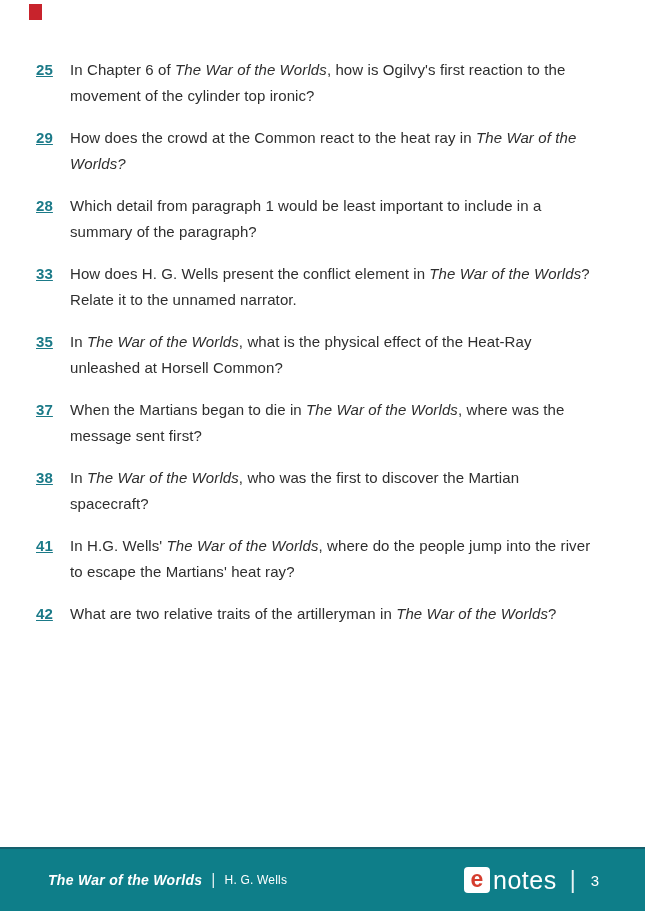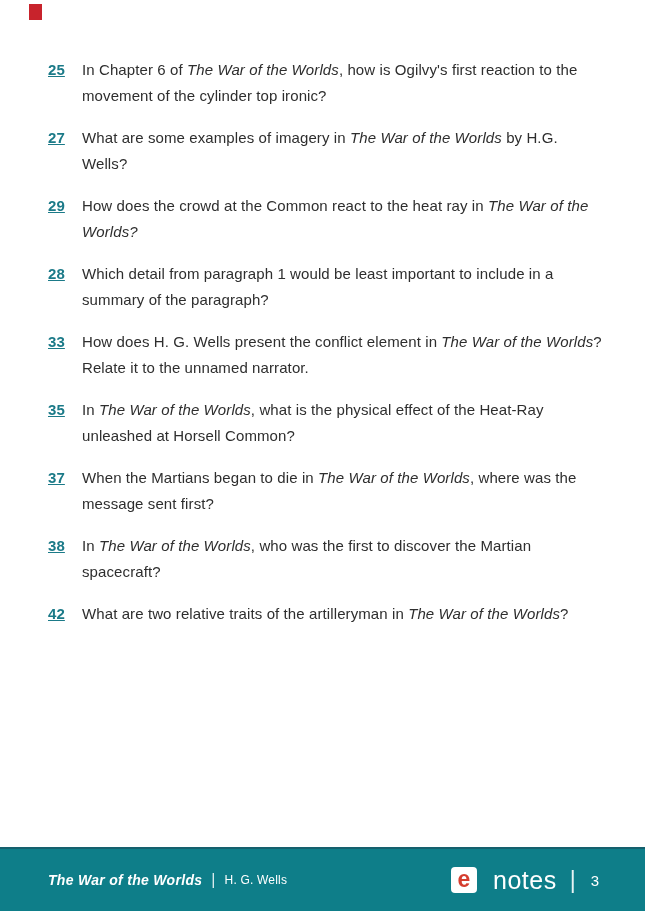--- a/index.html
+++ b/index.html
@@ -11,21 +11,21 @@
     overflow: hidden;
   }
   .corner-marker {
     position: absolute;
     left: 29px; top: 4px;
     width: 13px; height: 16px;
     background: #c8232c;
   }
   .questions {
     position: absolute;
-    top: 57px; left: 48px;
+    top: 57px; left: 36px;
     width: 556px;
   }
   .q-item {
     display: flex;
     margin-bottom: 16px;
     font-size: 15px;
     line-height: 26px;
     color: #2e2e2e;
     letter-spacing: 0.1px;
   }
@@ -74,21 +74,21 @@
     color: #d53d2e;
     font-weight: bold;
     font-size: 23px;
     line-height: 25px;
     text-align: center;
     display: inline-block;
   }
   .logo-name {
     color: #ffffff;
     font-size: 25px;
-    margin-left: 16px;
+    margin-left: 3px;
     letter-spacing: 0.5px;
     text-align: center;
   }
   .ft-divider {
     color: rgba(255,255,255,0.9);
     font-size: 23px;
     font-weight: normal;
     margin: 0 15px 0 13px;
   }
   .ft-page { color: #ffffff; font-size: 15px; }
@@ -97,24 +97,20 @@
 <body>
 
 <div class="corner-marker"></div>
 
 <div class="questions">
   <div class="q-item">
     <span class="q-num">25</span>
     <span class="q-text"><span>In Chapter 6 of </span><i>The War of the Worlds</i><span>, how is Ogilvy's first reaction to the movement of the cylinder top ironic?</span></span>
   </div>
 
-  <div class="q-item">
-    <span class="q-num">27</span>
-    <span class="q-text"><span>What are some examples of imagery in </span><i>The War of the Worlds</i><span> by H.G. Wells?</span></span>
-  </div>
 
   <div class="q-item">
     <span class="q-num">29</span>
     <span class="q-text"><span>How does the crowd at the Common react to the heat ray in </span><i>The War of the Worlds?</i></span>
   </div>
 
   <div class="q-item">
     <span class="q-num">28</span>
     <span class="q-text"><span>Which detail from paragraph 1 would be least important to include in a summary of the paragraph?</span></span>
   </div>
@@ -133,20 +129,24 @@
     <span class="q-num">37</span>
     <span class="q-text"><span>When the Martians began to die in </span><i>The War of the Worlds</i><span>, where was the message sent first?</span></span>
   </div>
 
   <div class="q-item">
     <span class="q-num">38</span>
     <span class="q-text"><span>In </span><i>The War of the Worlds</i><span>, who was the first to discover the Martian spacecraft?</span></span>
   </div>
 
 
+  <div class="q-item">
+    <span class="q-num">41</span>
+    <span class="q-text"><span>In H.G. Wells' </span><i>The War of the Worlds</i><span>, where do the people jump into the river to escape the Martians' heat ray?</span></span>
+  </div>
 
   <div class="q-item">
     <span class="q-num">42</span>
     <span class="q-text"><span>What are two relative traits of the artilleryman in </span><i>The War of the Worlds</i><span>?</span></span>
   </div>
 </div>
 
 <footer>
   <div class="footer-left">
     <span class="ft-title">The War of the Worlds</span>

